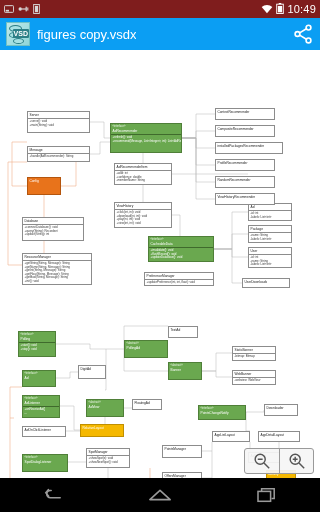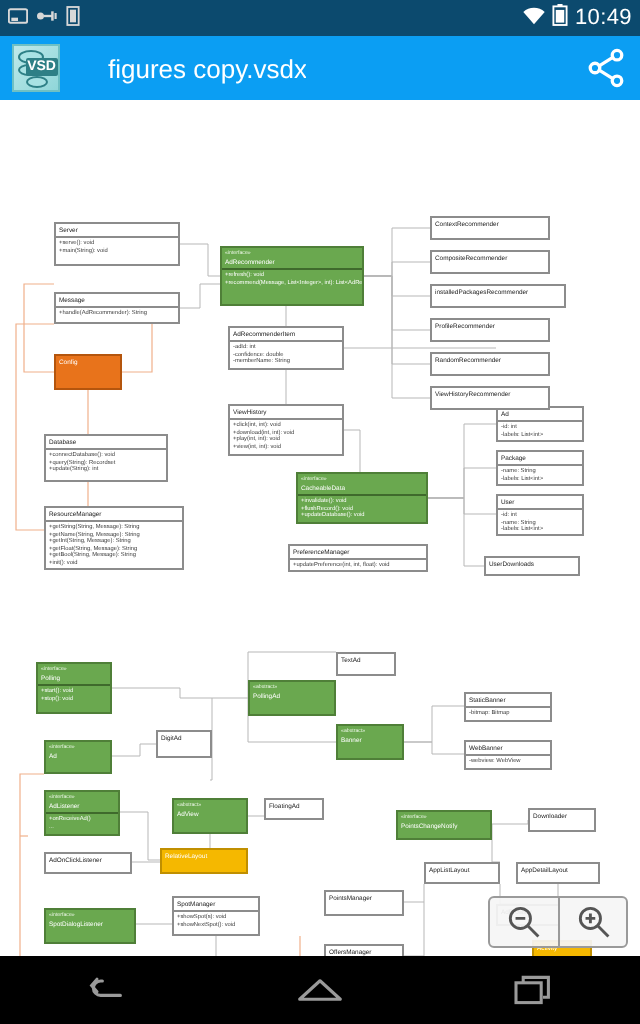--- a/index.html
+++ b/index.html
@@ -1,29 +1,29 @@
 <!DOCTYPE html>
 <html><head>
 <meta charset="utf-8">
 <style>
   * { box-sizing: border-box; margin:0; padding:0; }
   html,body { width:320px; height:512px; overflow:hidden; background:#fff;
     font-family:"Liberation Sans", sans-serif; }
 
   
-  .statusbar { height:18px; background:#0c4a6e; display:flex; align-items:center;
+  .statusbar { height:18px; background:#7f1d1d; display:flex; align-items:center;
     padding:0 4px; color:#fff; }
   .sb-left { display:flex; align-items:center; gap:4px; }
   .sb-right { margin-left:auto; display:flex; align-items:center; gap:3px; }
   .sb-clock { font-size:11px; color:#fff; letter-spacing:.2px; }
   .ic { display:inline-block; }
 
   
   .appbar { height:32px; background:#0b9ef3; display:flex; align-items:center;
-    padding:0 6px;gap:17px; }
+    padding:0 6px; }
   .appicon { width:24px; height:24px; position:relative; flex:0 0 auto;
      background:linear-gradient(135deg,#bfe9ea,#8fd6d9); border:1px solid #6fc0c4; }
   .appicon .ov { position:absolute; border:1.2px solid #2d7f86; border-radius:50%;
      background:#a8e2e4; }
   .appicon .ov1 { width:13px; height:7px; left:2px; top:2px; }
   .appicon .ov2 { width:11px; height:6px; left:2px; top:9px; }
   .appicon .ov3 { width:11px; height:6px; left:6px; top:15px; }
   .appicon .vsd { position:absolute; right:0px; top:6px; font-size:7px;
      font-weight:bold; color:#fff; background:#2d7f86; padding:0 1px; line-height:9px;
      border-radius:1px;}

